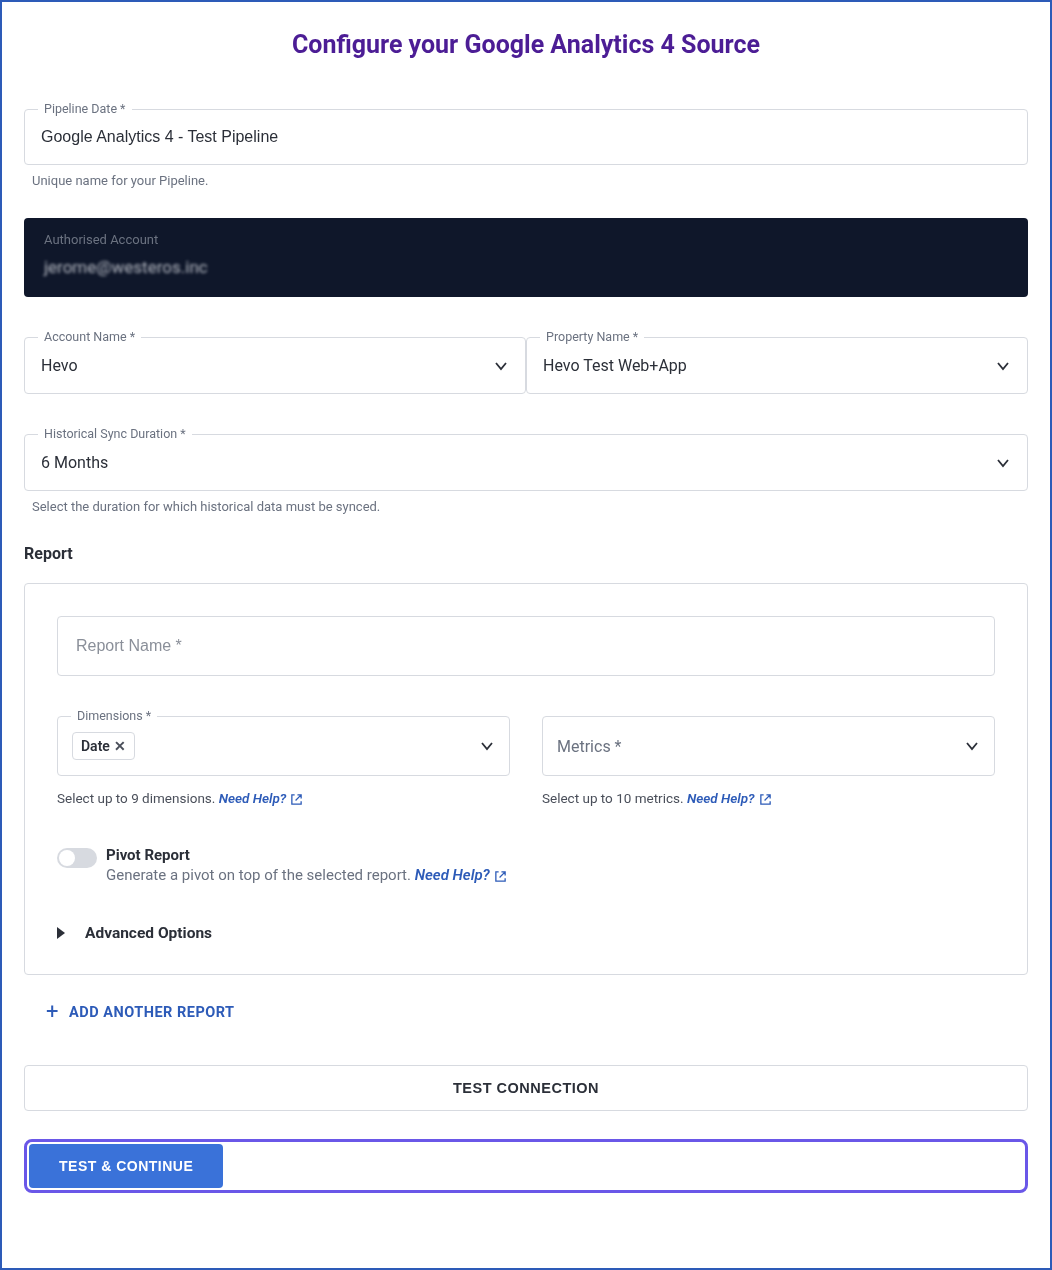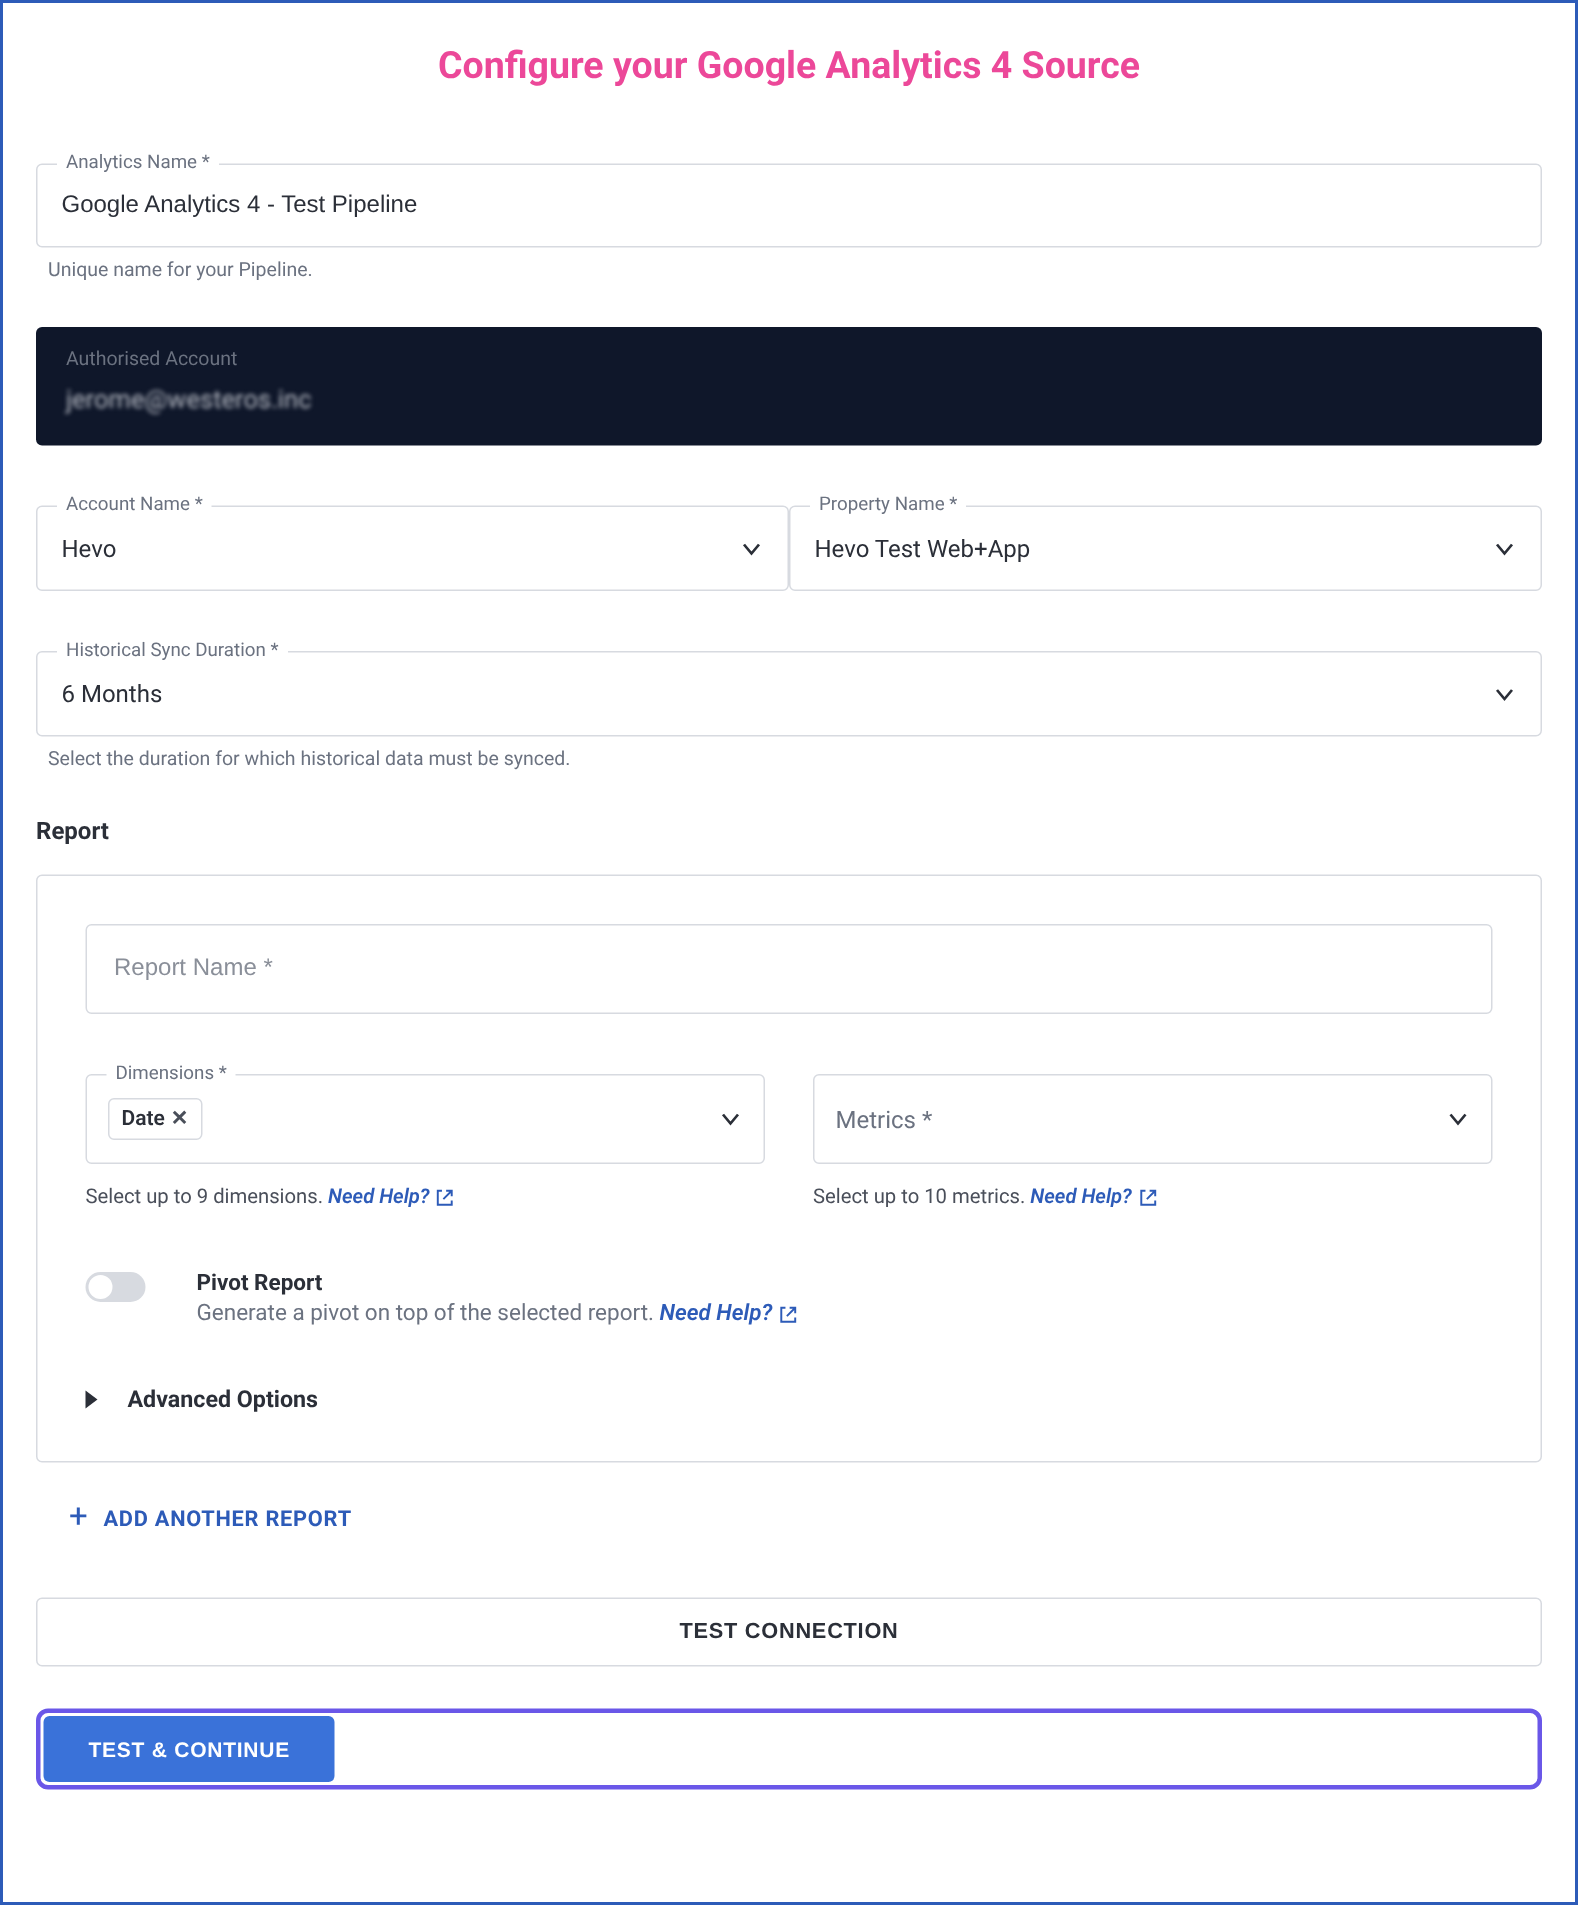--- a/index.html
+++ b/index.html
@@ -13,21 +13,21 @@
   color: #2b2f38;
 }
 .container {
   width: 100%;
   padding: 0 2px;
 }
 .title {
   text-align: center;
   font-size: 25px;
   font-weight: 700;
-  color: #ec4899;
+  color: #4c1d95;
   margin: 8px 0 50px 0;
 }
 
 .field-wrap {
   position: relative;
   margin-bottom: 8px;
 }
 .floating-label {
   position: absolute;
   top: -8px;
@@ -170,21 +170,21 @@
   display: inline-flex;
   align-items: center;
   gap: 4px;
   font-style: italic;
 }
 .ext-icon svg { display: inline-block; vertical-align: middle; }
 
 .pivot-row {
   display: flex;
   align-items: flex-start;
-  gap: 34px;
+  gap: 9px;
   margin-top: 40px;
 }
 .toggle {
   width: 40px;
   height: 20px;
   background: #d7dae0;
   border-radius: 999px;
   position: relative;
   cursor: pointer;
   flex-shrink: 0;
@@ -271,21 +271,21 @@
 }
 </style>
 </head>
 <body>
 
 <div class="container">
   <h1 class="title">Configure your Google Analytics 4 Source</h1>
 
   
   <div class="field-wrap">
-    <span class="floating-label">Analytics Name *</span>
+    <span class="floating-label">Pipeline Date *</span>
     <input class="text-input" type="text" value="Google Analytics 4 - Test Pipeline" style="">
   </div>
   <div class="helper-text">Unique name for your Pipeline.</div>
 
   
   <div class="readonly-block">
     <div class="readonly-label">Authorised Account</div>
     <div class="readonly-value">jerome@westeros.inc</div>
   </div>
 

